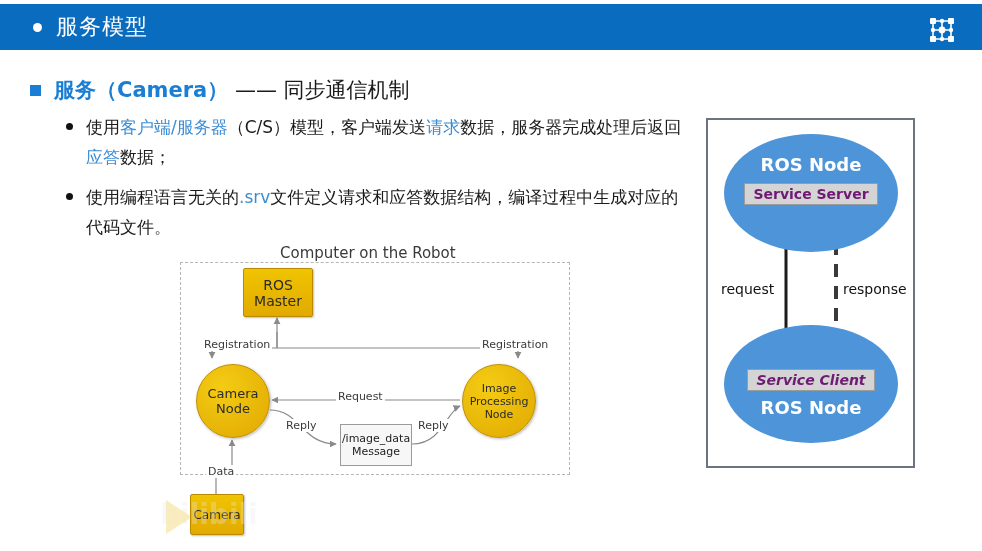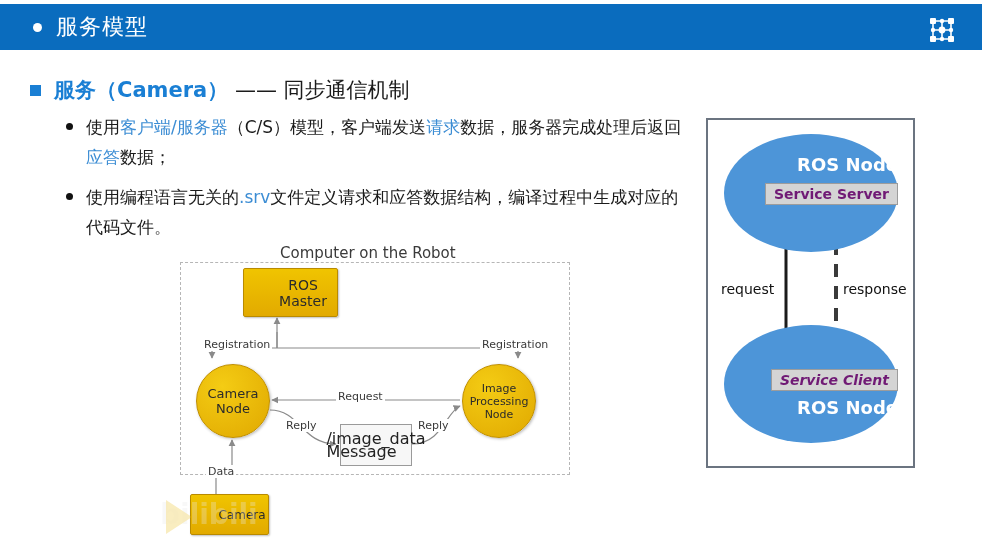--- a/index.html
+++ b/index.html
@@ -74,56 +74,55 @@
     position:absolute;left:30px;top:22px;width:388px;height:211px;
     border:1px dashed #b6b6b6;
   }
   .ybox{
     position:absolute;background:linear-gradient(#f0c400,#e2aa00);
     border:1px solid #b98a00;border-radius:2px;
     display:flex;align-items:center;justify-content:center;text-align:center;
     color:#2b2b2b;font-size:14px;line-height:16px;
     font-family:"DejaVu Sans","Liberation Sans",sans-serif;
     box-shadow:1px 1px 2px rgba(0,0,0,.25);
-    padding-left:25px;
   }
   .ros-master{left:93px;top:28px;width:68px;height:47px;}
   .camera-box{left:40px;top:254px;width:52px;height:39px;font-size:12px;}
   .ycircle{
     position:absolute;border-radius:50%;
     background:radial-gradient(circle at 35% 30%,#f4cc14,#e0a800);
     border:1px solid #c08f00;
     display:flex;align-items:center;justify-content:center;text-align:center;
     color:#2b2b2b;font-size:13px;line-height:15px;
     font-family:"DejaVu Sans","Liberation Sans",sans-serif;
     box-shadow:1px 1px 3px rgba(0,0,0,.28);
   }
   .cam-node{left:46px;top:124px;width:72px;height:72px;}
   .img-node{left:312px;top:124px;width:72px;height:72px;font-size:11px;line-height:13px;}
   .msgbox{
     position:absolute;left:190px;top:184px;width:70px;height:40px;
     background:#f7f7f7;border:1px solid #9a9a9a;
-    display:flex;align-items:center;justify-content:center;
-    font-size:16px;line-height:13px;color:#222;
+    display:flex;align-items:center;justify-content:center;text-align:center;
+    font-size:11px;line-height:13px;color:#222;
     font-family:"DejaVu Sans","Liberation Sans",sans-serif;
   }
   .dlabel{
     position:absolute;font-size:11px;color:#3a3a3a;background:#fff;padding:0 2px;
     font-family:"DejaVu Sans","Liberation Sans",sans-serif;white-space:nowrap;
   }
   .lsvg{position:absolute;left:0;top:0;width:440px;height:300px;}
 
   
   .rdiag{
     position:absolute;left:706px;top:118px;width:205px;height:346px;
     border:2px solid #6b7480;background:#ffffff;
   }
   .ellipse{
     position:absolute;border-radius:50%;
-    background:#4d95d8;display:flex;flex-direction:column;align-items:flex-end;
+    background:#4d95d8;display:flex;flex-direction:column;align-items:center;
   }
   .ell-top{left:16px;top:14px;width:174px;height:118px;}
   .ell-bot{left:16px;top:205px;width:174px;height:118px;}
   .ell-label{
     color:#ffffff;font-size:18px;font-weight:bold;
     font-family:"DejaVu Sans","Liberation Sans",sans-serif;
   }
   .ell-top .ell-label{margin-top:20px;}
   .ell-bot .ell-label{margin-top:6px;}
   .graybox{

